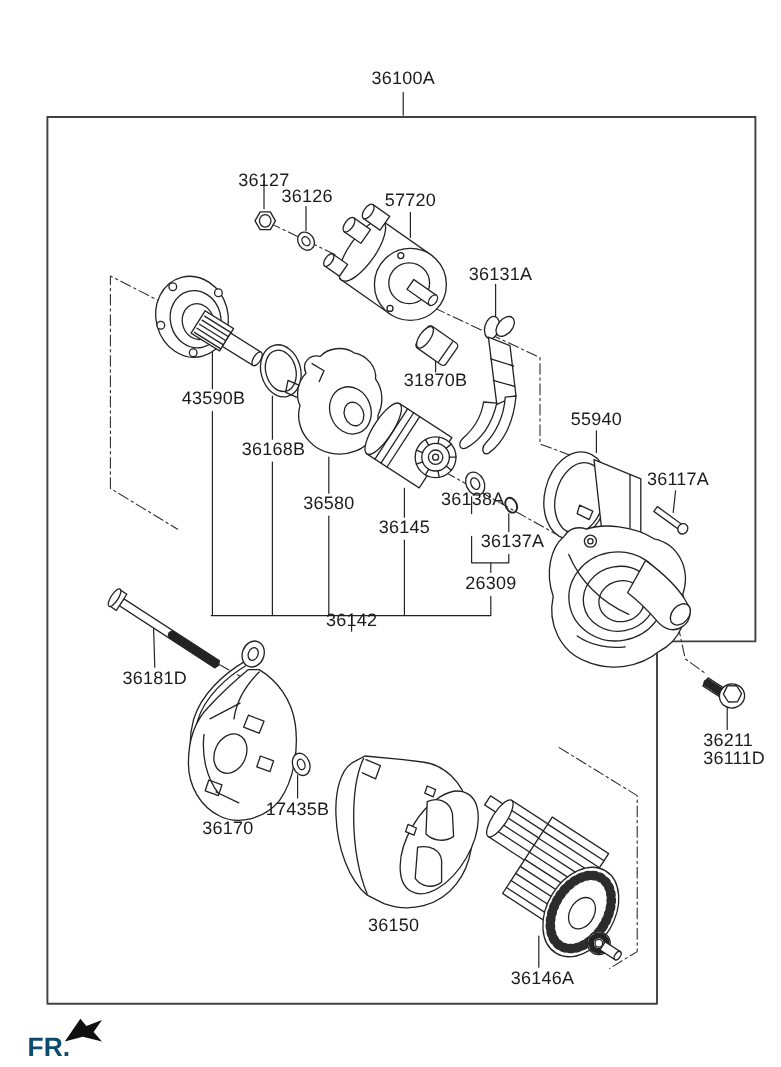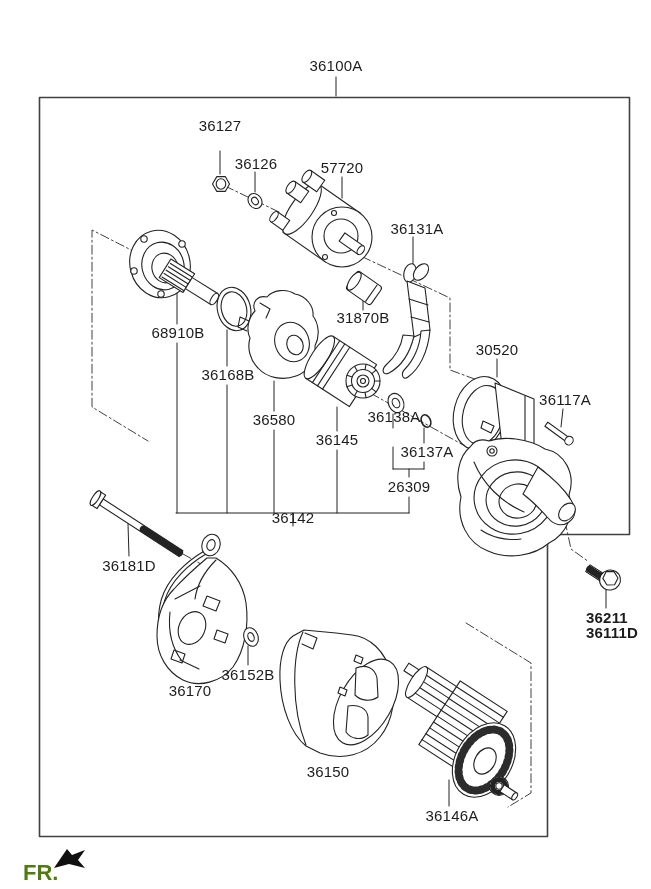--- a/index.html
+++ b/index.html
@@ -6,23 +6,23 @@
   .stage{
     position:relative;width:651px;height:889px;background:#ffffff;overflow:hidden;
     font-family:"Liberation Sans", sans-serif;
     margin-left:11px;
   }
   .stage svg{position:absolute;left:0;top:0;}
   .label{
     position:absolute;transform:translateX(-50%);
     font-size:15px;line-height:15px;color:#1c1c1c;letter-spacing:0.2px;white-space:nowrap;
   }
-  .label.la{transform:none;font-weight:bold;}
+  .label.la{transform:none;}
   .fr{
-    position:absolute;font-size:22px;font-weight:bold;color:#4d7c0f;line-height:22px;
+    position:absolute;font-size:22px;font-weight:bold;color:#0c4a6e;line-height:22px;
   }
 </style>
 </head>
 <body>
 
 <div class="stage">
 
 <svg width="651" height="889" viewBox="0 0 651 889">
   <g stroke="#232323" stroke-width="1.1" fill="none" stroke-linecap="round" stroke-linejoin="round">
 
@@ -246,37 +246,37 @@
       </g>
       <ellipse cx="599" cy="580" rx="10.5" ry="10" fill="#fff" transform="rotate(-12 599 580)"></ellipse>
       <polygon points="607,578 603.6,584.8 596,585 591.8,578.4 595.2,571.6 602.8,571.4" fill="#fff"></polygon>
     </g>
 
     <polygon points="43,868 56,849 61,855 74,850 67,860 74,868 58,864" fill="#101010" stroke="none"></polygon>
   </g>
 </svg>
 
 <div class="label" style="left:325px;top:58px">36100A</div>
-<div class="label" style="left:209px;top:118px">36127</div>
+<div class="label" style="left:209px;top:143px">36127</div>
 <div class="label" style="left:245px;top:156px">36126</div>
 <div class="label" style="left:331px;top:160px">57720</div>
 <div class="label" style="left:406px;top:221px">36131A</div>
 <div class="label" style="left:352px;top:310px">31870B</div>
-<div class="label" style="left:167px;top:325px">68910B</div>
+<div class="label" style="left:167px;top:325px">43590B</div>
 <div class="label" style="left:217px;top:367px">36168B</div>
 <div class="label" style="left:263px;top:412px">36580</div>
-<div class="label" style="left:486px;top:342px">30520</div>
+<div class="label" style="left:486px;top:342px">55940</div>
 <div class="label" style="left:554px;top:392px">36117A</div>
 <div class="label" style="left:326px;top:432px">36145</div>
 <div class="label" style="left:383px;top:409px">36138A</div>
 <div class="label" style="left:416px;top:444px">36137A</div>
 <div class="label" style="left:398px;top:479px">26309</div>
 <div class="label" style="left:282px;top:510px">36142</div>
 <div class="label" style="left:118px;top:558px">36181D</div>
 <div class="label" style="left:179px;top:683px">36170</div>
-<div class="label" style="left:237px;top:667px">36152B</div>
+<div class="label" style="left:237px;top:667px">17435B</div>
 <div class="label" style="left:317px;top:764px">36150</div>
 <div class="label" style="left:441px;top:808px">36146A</div>
 <div class="label la" style="left:575px;top:610px">36211</div>
 <div class="label la" style="left:575px;top:625px">36111D</div>
 <div class="fr" style="left:12px;top:862px">FR.</div>
 
 </div>
 
 </body></html>

